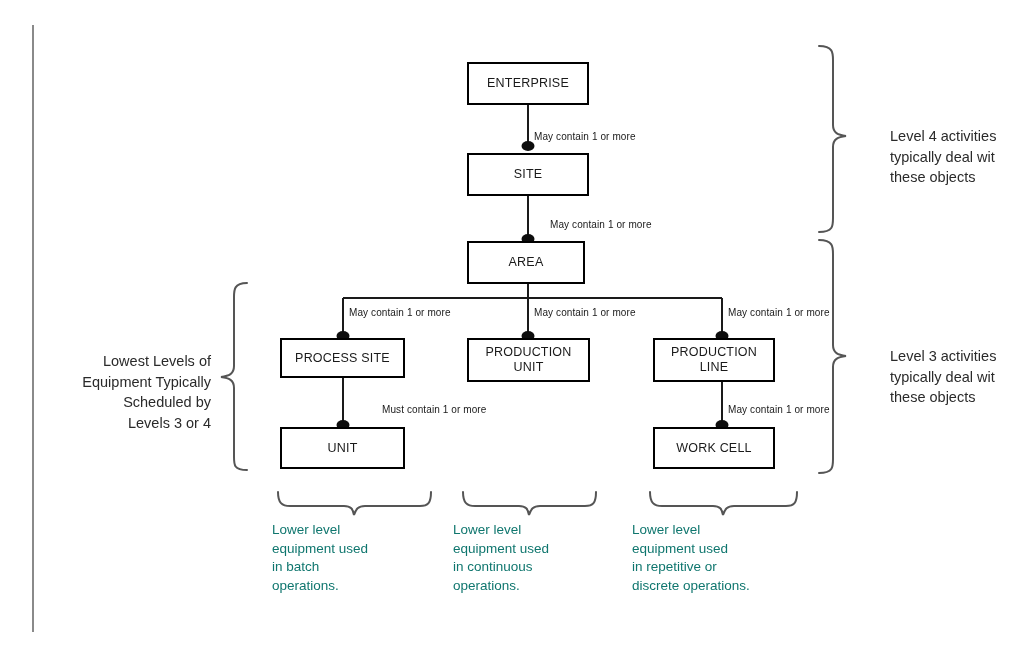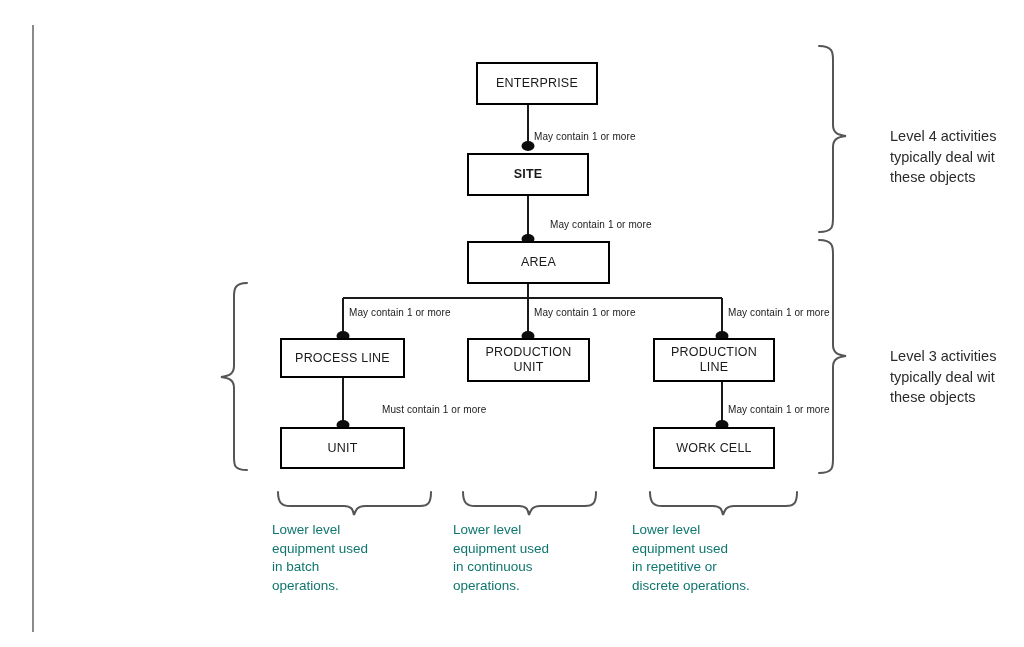--- a/index.html
+++ b/index.html
@@ -121,34 +121,34 @@
              C 229 378 234 380 234 388 L 234 457 C 234 465 234 470 247 470" stroke="#555555" stroke-width="2" fill="none" stroke-linecap="round"></path>
 
     <path d="M 278 492 C 278 503 282 506 290 506 L 344 506 C 351 506 353 509 354 515
              C 356 509 358 506 365 506 L 420 506 C 428 506 431 503 431 492" stroke="#555555" stroke-width="2" fill="none" stroke-linecap="round"></path>
     <path d="M 463 492 C 463 503 467 506 475 506 L 519 506 C 526 506 528 509 529 515
              C 531 509 533 506 540 506 L 585 506 C 593 506 596 503 596 492" stroke="#555555" stroke-width="2" fill="none" stroke-linecap="round"></path>
     <path d="M 650 492 C 650 503 654 506 662 506 L 713 506 C 720 506 722 509 723 515
              C 725 509 727 506 734 506 L 786 506 C 794 506 797 503 797 492" stroke="#555555" stroke-width="2" fill="none" stroke-linecap="round"></path>
   </svg>
 
-  <div class="node" style="left:467px; top:62px; width:122px; height:43px;margin-left:9px;">
+  <div class="node" style="left:467px; top:62px; width:122px; height:43px;">
     <span>ENTERPRISE</span>
   </div>
 
-  <div class="node" style="left:467px; top:153px; width:122px; height:43px;font-weight:bold;">
+  <div class="node" style="left:467px; top:153px; width:122px; height:43px;">
     <span>SITE</span>
   </div>
 
-  <div class="node" style="left:467px; top:241px; width:143px; height:43px;">
+  <div class="node" style="left:467px; top:241px; width:118px; height:43px;">
     <span>AREA</span>
   </div>
 
   <div class="node" style="left:280px; top:338px; width:125px; height:40px;">
-    <span>PROCESS LINE</span>
+    <span>PROCESS SITE</span>
   </div>
 
   <div class="node" style="left:467px; top:338px; width:123px; height:44px;">
     <span>PRODUCTION
 UNIT</span>
   </div>
 
   <div class="node" style="left:653px; top:338px; width:122px; height:44px;">
     <span>PRODUCTION
 LINE</span>
@@ -177,20 +177,24 @@
   <div class="card-label" style="left:728px; top:404px;">May contain 1 or more</div>
 
   <div class="annot right" style="left:890px; top:126px; width:150px;">Level 4 activities
 typically deal wit
 these objects</div>
 
   <div class="annot right" style="left:890px; top:346px; width:150px;">Level 3 activities
 typically deal wit
 these objects</div>
 
+  <div class="annot left" style="left:45px; top:351px; width:166px;">Lowest Levels of
+Equipment Typically
+Scheduled by
+Levels 3 or 4</div>
 
   <div class="caption" style="left:272px; top:521px; width:164px;">Lower level
 equipment used
 in batch
 operations.</div>
 
   <div class="caption" style="left:453px; top:521px; width:154px;">Lower level
 equipment used
 in continuous
 operations.</div>

